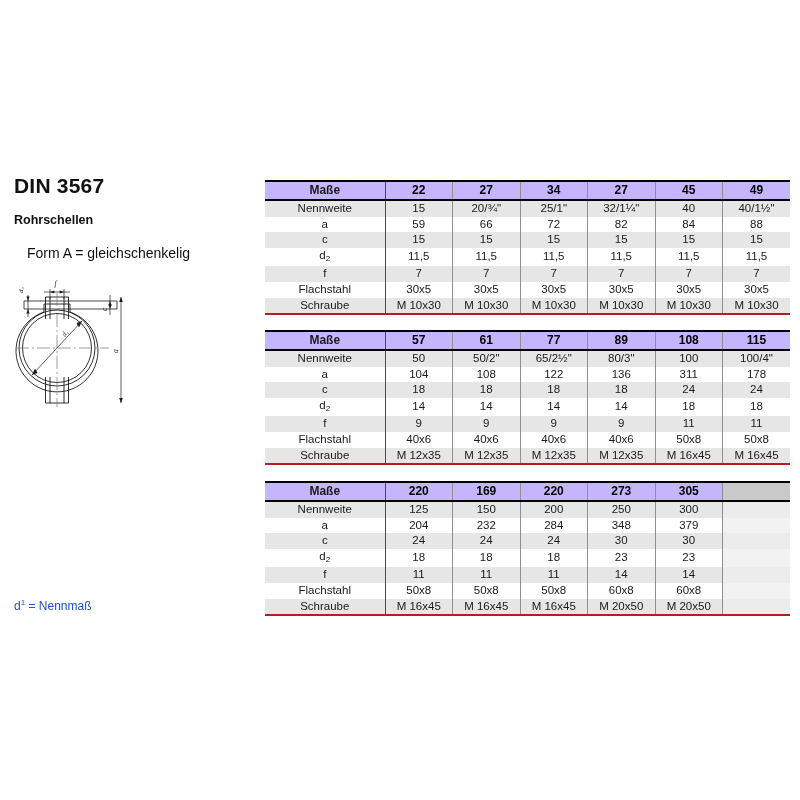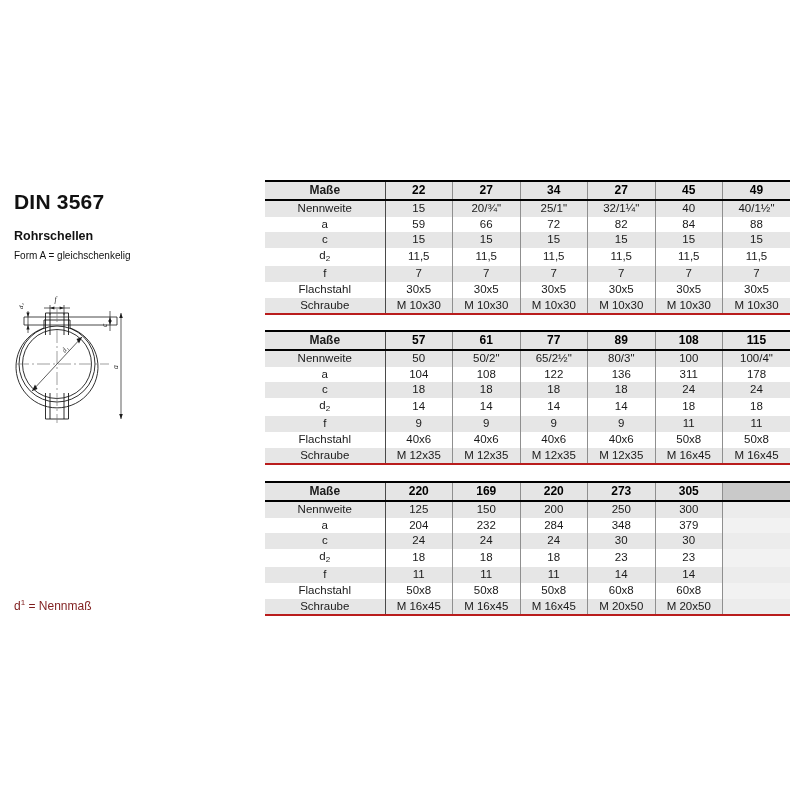--- a/index.html
+++ b/index.html
@@ -8,32 +8,32 @@
     background:#ffffff;
     font-family:"Liberation Sans", sans-serif;
     color:#1a1a1a;
     position:relative;
     overflow:hidden;
     -webkit-font-smoothing:antialiased;
   }
   .page{position:absolute;left:0;top:0;width:800px;height:800px;}
 
   
-  .left-col{position:absolute;left:14px;top:191px;width:240px;}
+  .left-col{position:absolute;left:14px;top:175px;width:240px;}
   .doc-title{
     font-size:21px;font-weight:bold;letter-spacing:.2px;
     color:#111;margin:0 0 16px 0;line-height:1;
   }
-  .subtitle-1{font-size:12.5px;font-weight:bold;color:#111;margin:0 0 5px 0;line-height:1.3;}
-  .subtitle-2{font-size:10px;font-weight:normal;color:#111;margin:0;line-height:1.3;}
+  .subtitle-1{font-size:12.5px;font-weight:bold;color:#111;margin:0 0 16px 0;line-height:1.3;}
+  .subtitle-2{font-size:14px;font-weight:normal;color:#111;margin:13px;line-height:1.3;}
 
   .drawing-wrap{position:absolute;left:0px;top:96px;width:150px;height:160px;}
   .footnote{
     position:absolute;left:14px;top:598px;
-    font-size:12px;color:#7f1d1d;white-space:nowrap;
+    font-size:12px;color:#1d4ed8;white-space:nowrap;
   }
   .footnote sup{font-size:8px;vertical-align:super;}
 
   
   .tbl{
     position:absolute;
     left:265px;
     width:525px;
     border-collapse:collapse;
     table-layout:fixed;
@@ -56,21 +56,21 @@
     border-right:0;
     white-space:nowrap;
     font-weight:normal;
     overflow:hidden;
   }
   .tbl th:first-child,.tbl td:first-child{border-left:0;}
   
   .tbl th:nth-child(2),.tbl td:nth-child(2){border-left:1.6px solid #4a4a4a;}
 
   .tbl thead th{
-    background:#e5e5e5;
+    background:#c4b5fd;
     font-weight:bold;
     font-size:12px;
     height:17px;line-height:17px;
     border-top:2.6px solid #000;
     border-bottom:2.2px solid #000;
     color:#000;
   }
   .tbl thead th.empty{background:#c9c9c9;}
 
   .tbl tbody tr.odd td{background:#e6e6e6;}

